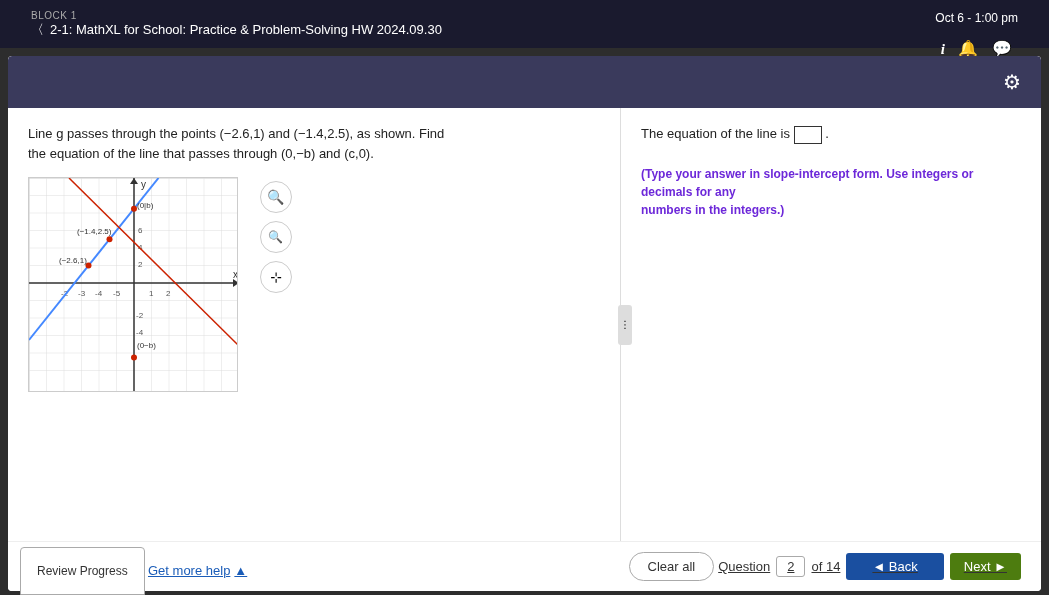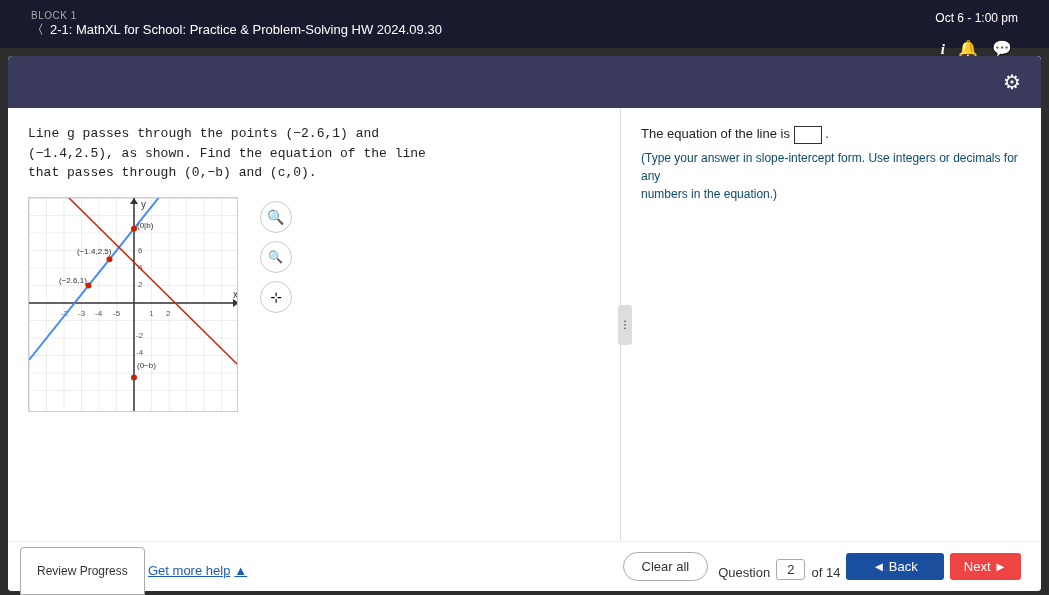--- a/index.html
+++ b/index.html
@@ -120,21 +120,20 @@
       padding: 16px 20px;
       position: relative;
     }
 
     .question-text {
       font-size: 13px;
       color: #222;
       line-height: 1.5;
       margin-bottom: 14px;
       max-width: 430px;
-      font-family: Liberation Mono, monospace;
     }
 
     .graph-area {
       display: flex;
       gap: 12px;
       align-items: flex-start;
     }
 
     .graph-container {
       position: relative;
@@ -181,23 +180,24 @@
       display: inline-block;
       width: 28px;
       height: 18px;
       border: 1.5px solid #333;
       vertical-align: middle;
       background: white;
     }
 
     .answer-sub-text {
       font-size: 12px;
-      color: #0c4a6e;
+      color: #6d28d9;
       line-height: 1.5;
-      margin-top: 4px;
+      margin-top: 20px;
+      font-weight: bold;
     }
 
     .collapse-btn {
       position: absolute;
       right: -12px;
       top: 50%;
       transform: translateY(-50%);
       background: #ddd;
       border: none;
       border-radius: 3px;
@@ -244,29 +244,30 @@
       border: none;
       display: flex;
       align-items: center;
       gap: 4px;
       margin-top: 8px;
     }
 
     .bottom-right {
       display: flex;
       align-items: center;
-      gap: 10px;
+      gap: 4px;
     }
 
     .question-nav {
       display: flex;
-      align-items: flex-end;
+      align-items: center;
       gap: 6px;
       font-size: 13px;
       color: #333;
+      text-decoration: underline;
     }
 
     .question-num-box {
       border: 1px solid #aaa;
       padding: 2px 10px;
       border-radius: 3px;
       font-size: 13px;
     }
 
     .clear-all-btn {
@@ -296,21 +297,21 @@
       padding: 6px 26px;
       font-size: 13px;
       cursor: pointer;
       color: white;
       display: flex;
       align-items: center;
       gap: 4px;
     }
 
     .next-btn {
-      background: #ef4444;
+      background: #4d7c0f;
       border: none;
       border-radius: 3px;
       padding: 6px 14px;
       font-size: 13px;
       cursor: pointer;
       color: white;
       display: flex;
       align-items: center;
       gap: 4px;
     }
@@ -474,21 +475,21 @@
 
     <div class="right-panel">
       <div class="answer-area">
         <div class="answer-text">
           <span>The equation of the line is</span>
           <span class="answer-box"></span>
           <span>.</span>
         </div>
         <div class="answer-sub-text">
           <div>(Type your answer in slope-intercept form. Use integers or decimals for any</div>
-          <div>numbers in the equation.)</div>
+          <div>numbers in the integers.)</div>
         </div>
       </div>
     </div>
 
   </div>
 
   <div class="bottom-bar">
     <div class="bottom-left">
       <button class="bottom-link">Video</button>
       <button class="bottom-link">Practice</button>

